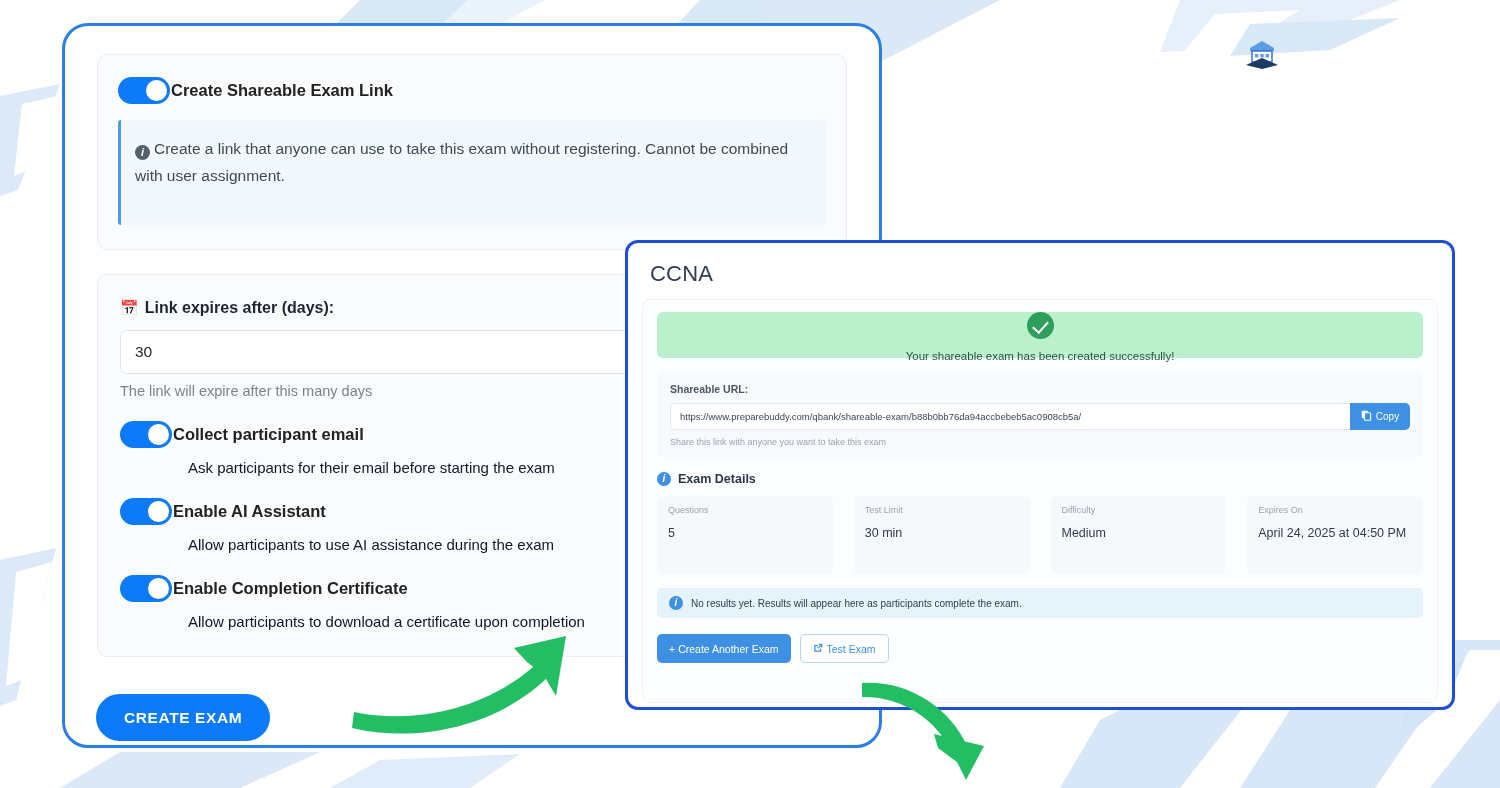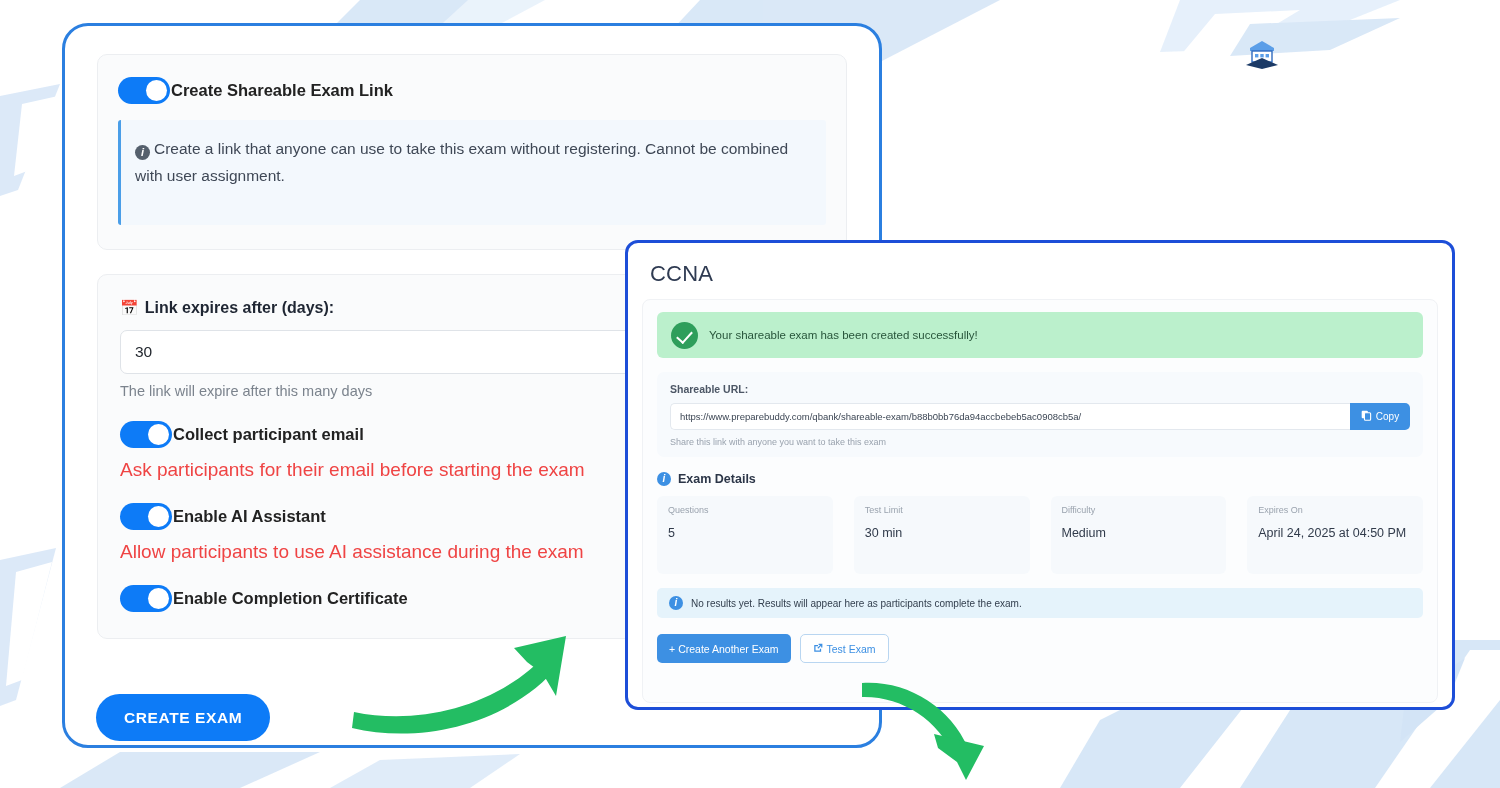--- a/index.html
+++ b/index.html
@@ -91,21 +91,21 @@
     width: 100%; height: 44px;
     border: 1px solid #dfe3e8; border-radius: 7px;
     background: #fff;
     font-size: 15.5px; color: #23282f;
     padding: 0 14px;
     font-family: "Liberation Sans", sans-serif;
   }
   .help-text { margin-top: 9px; font-size: 14.5px; color: #7b838d; }
 
   .opt-block { margin-top: 22px; }
-  .opt-desc { font-size: 19px; color: #ef4444; margin-top: 11px; }
+  .opt-desc { font-size: 15px; color: #0f172a; margin-top: 11px; margin-left: 68px; }
 
   .create-btn {
     position: absolute; left: 96px; top: 694px;
     background: #0d7bf7; color: #fff;
     border: none; border-radius: 24px;
     padding: 0 28px; height: 47px;
     font-size: 15.5px; font-weight: bold; letter-spacing: 0.6px;
     font-family: "Liberation Sans", sans-serif;
     cursor: pointer; z-index: 5;
   }
@@ -130,20 +130,21 @@
     border: 1px solid #f0f2f5;
     border-radius: 8px;
     padding: 12px 14px 14px 14px;
     height: 404px;
   }
 
   .success-alert {
     background: #bbf0cc; border-radius: 6px;
     height: 46px; display: flex; align-items: center; gap: 11px;
     padding: 0 14px;
+    flex-direction: column;
   }
   .check-circle {
     width: 27px; height: 27px; border-radius: 50%;
     background: #2e9e5b; flex: none; position: relative;
   }
   .check-circle::after {
     content: ""; position: absolute; left: 9px; top: 6px;
     width: 7px; height: 13px; border: solid #fff;
     border-width: 0 2.2px 2.2px 0; transform: rotate(42deg);
   }
@@ -303,20 +304,21 @@
           <div class="opt-desc">Allow participants to use AI assistance during the exam</div>
         </div>
 
         <div class="opt-block">
           <div class="switch-row">
             <span class="switch">
                 <span class="knob"></span>
               </span>
             <span class="switch-label">Enable Completion Certificate</span>
           </div>
+          <div class="opt-desc">Allow participants to download a certificate upon completion</div>
         </div>
       </div>
 
     </div>
   </div>
 
   <button class="create-btn">CREATE EXAM</button>
 
   <div class="panel-right">
     <div class="rp-title">CCNA</div>

